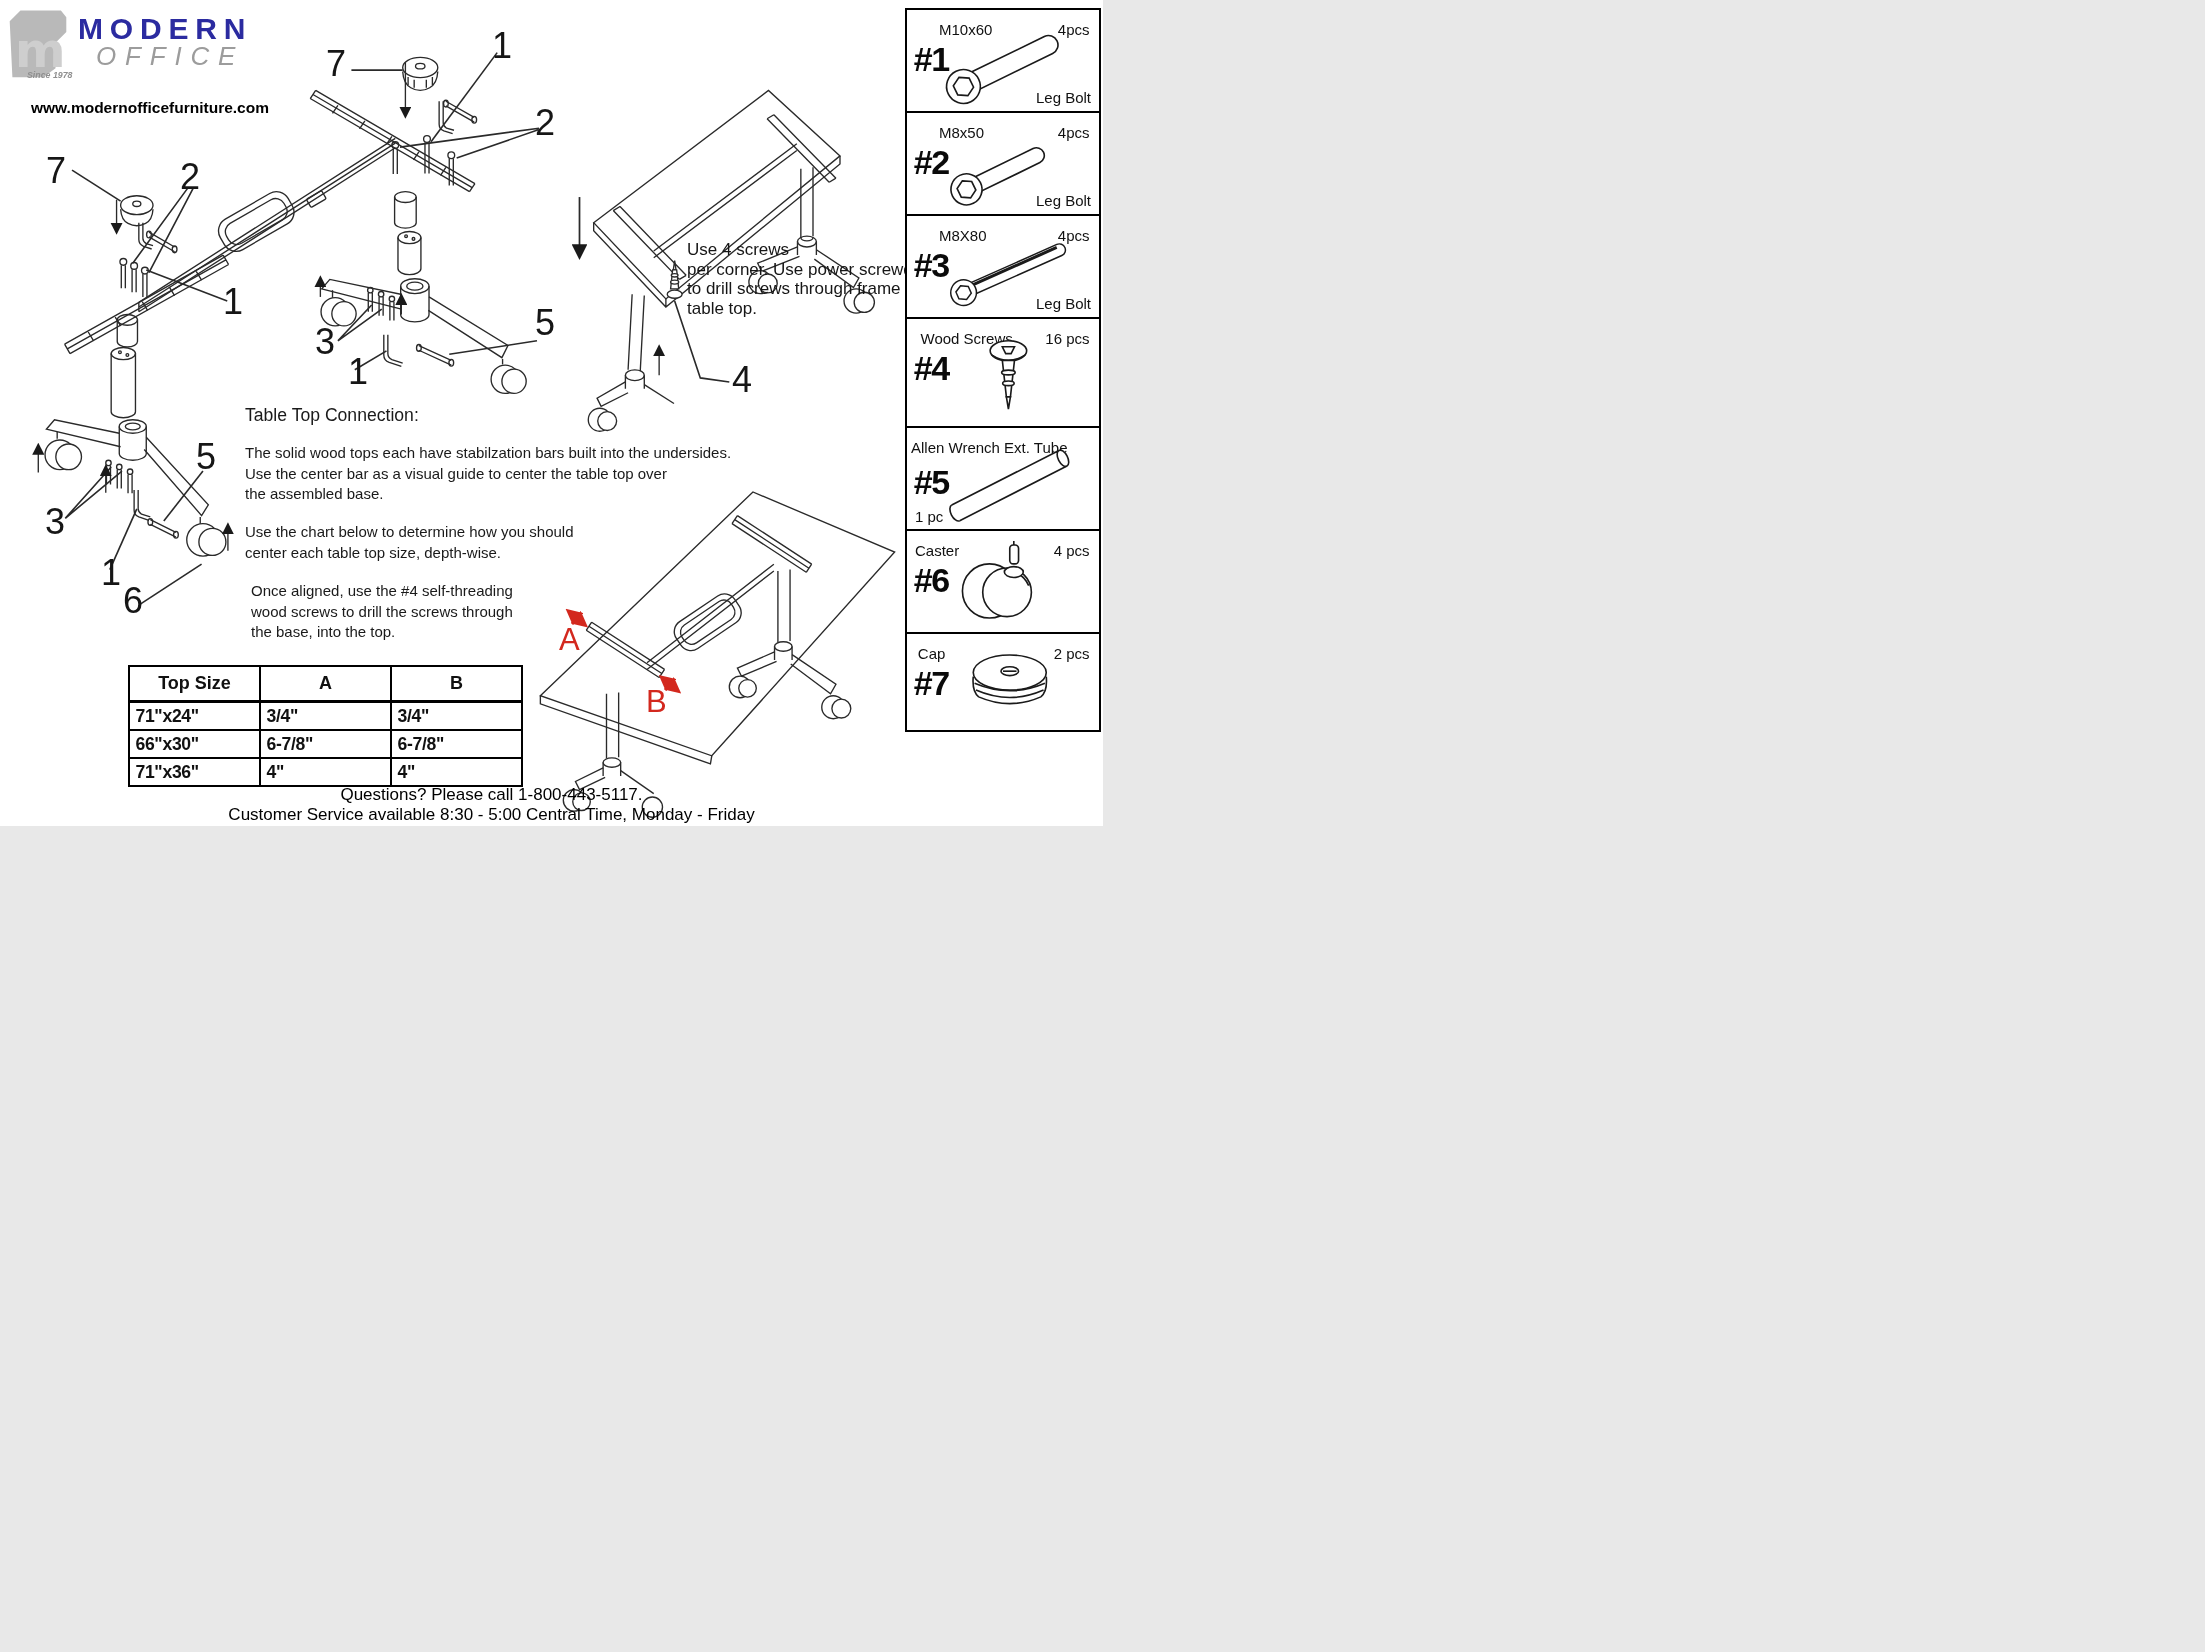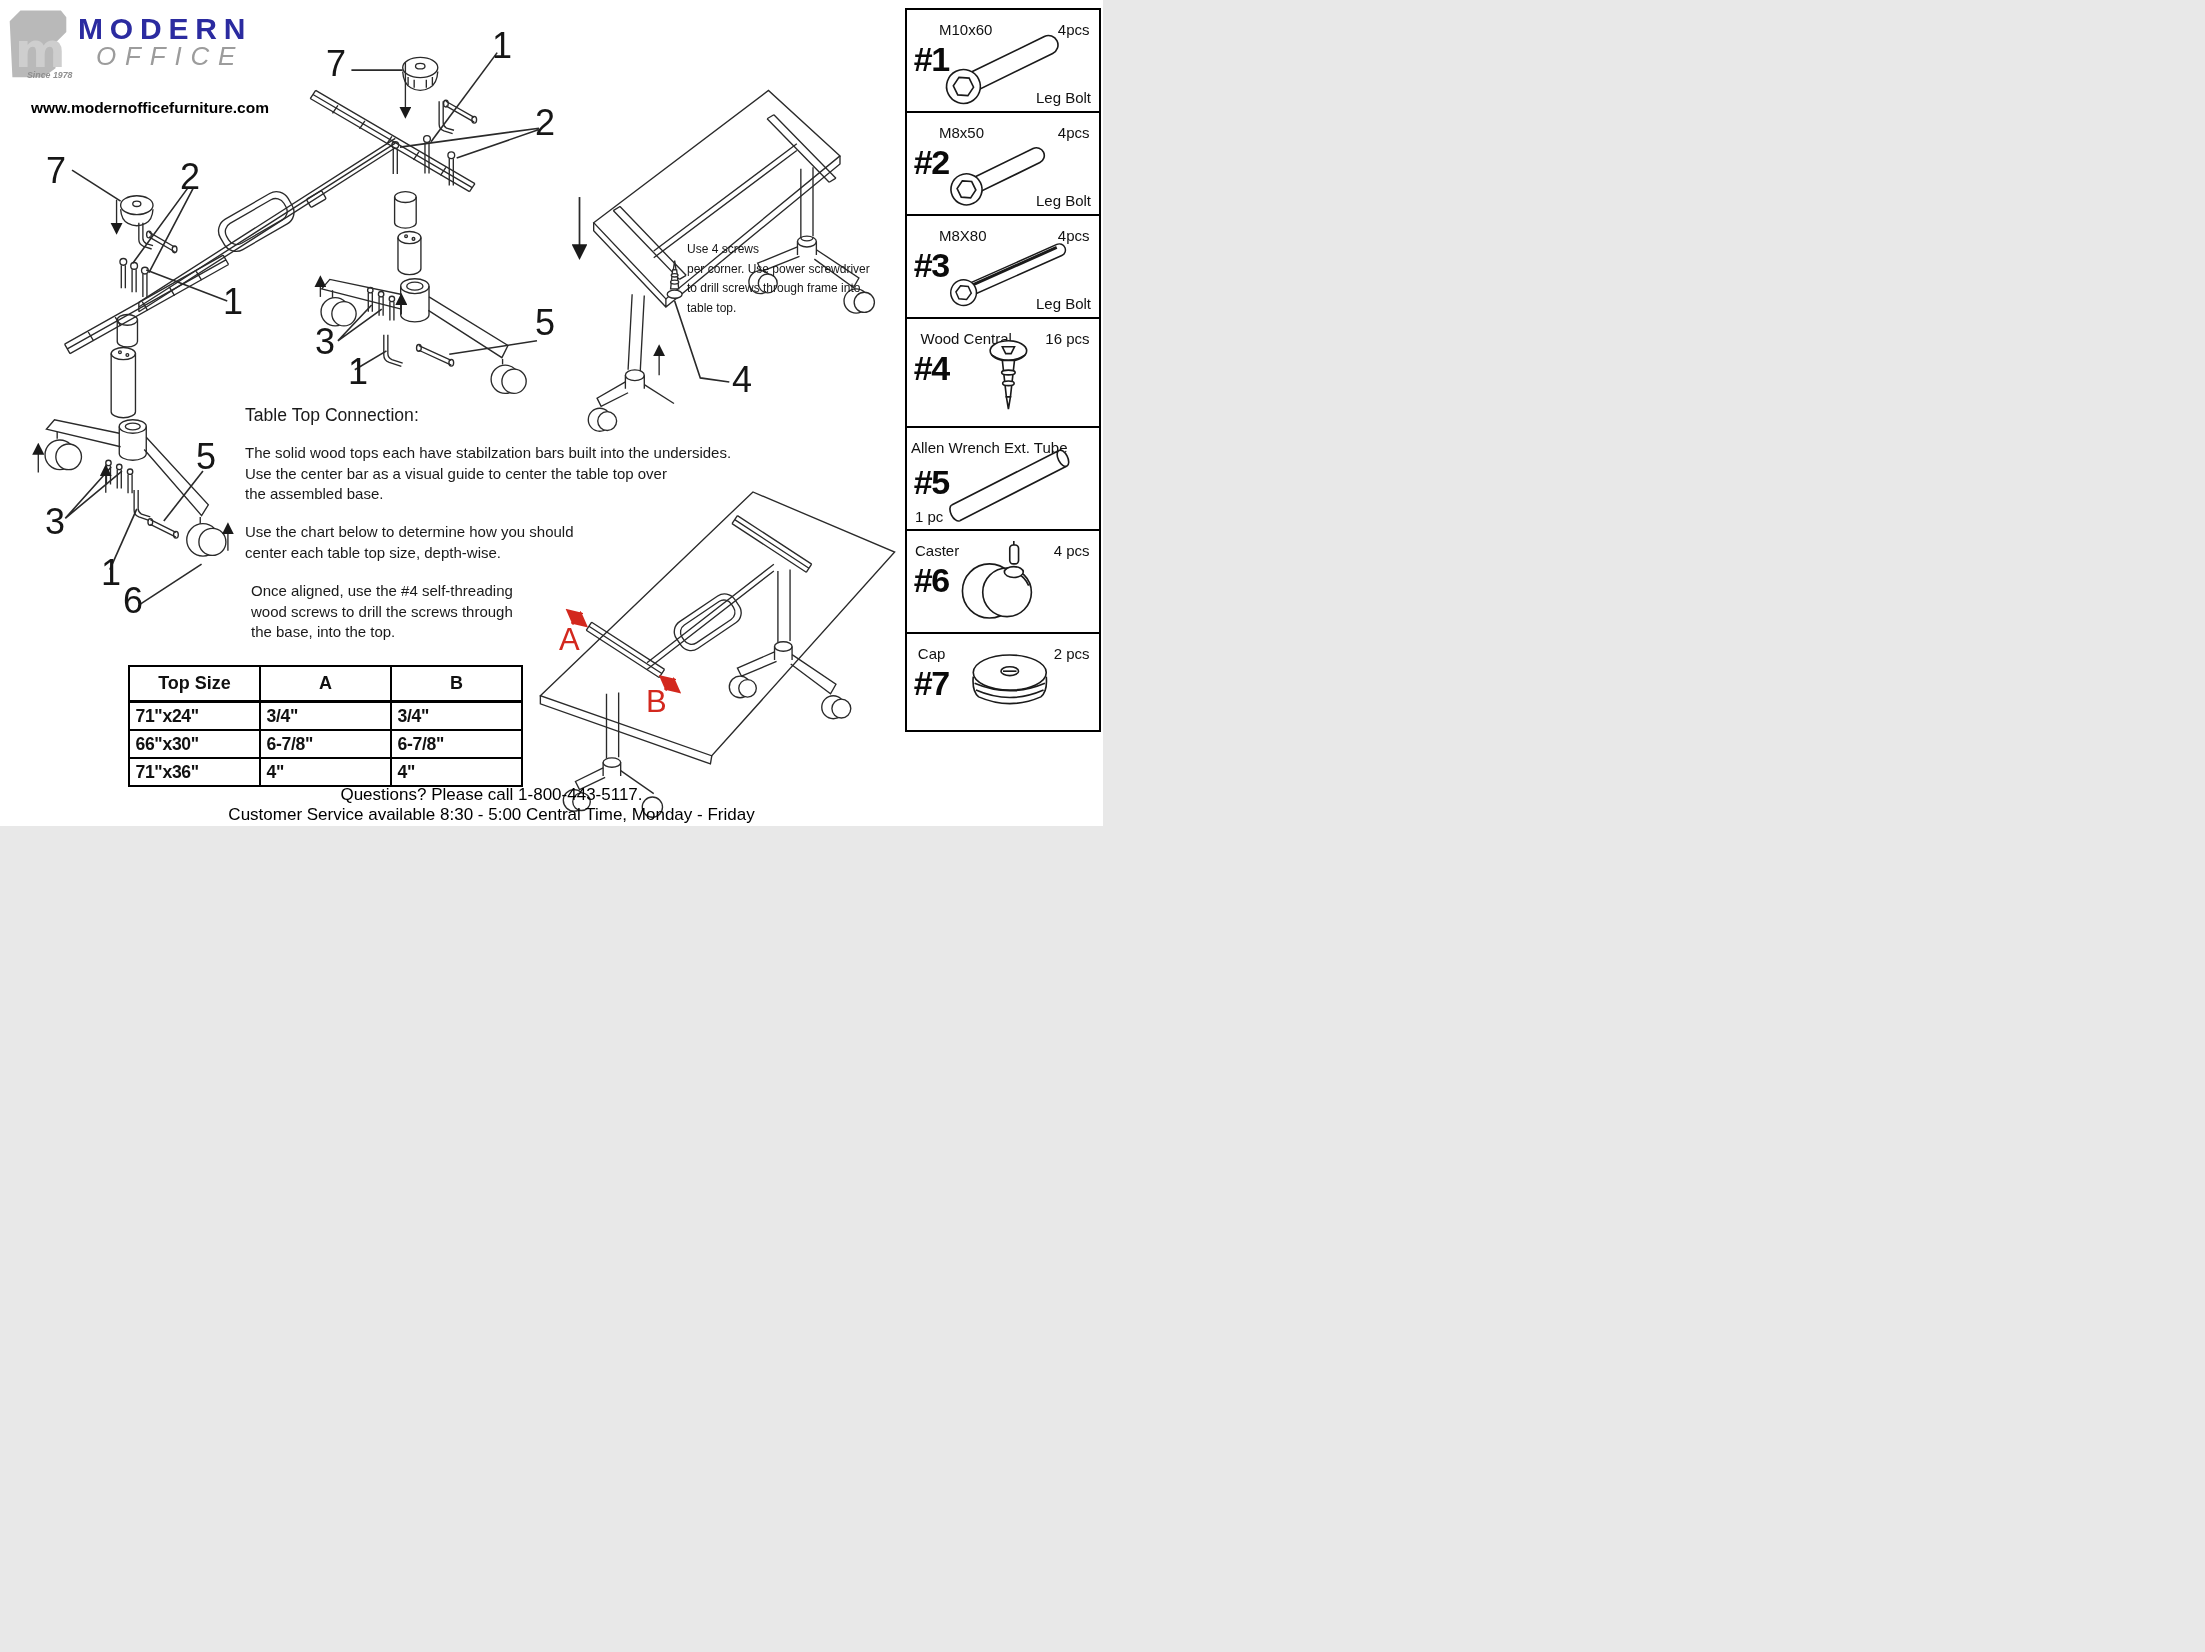--- a/index.html
+++ b/index.html
@@ -13,21 +13,21 @@
              color:#9c9c9c;letter-spacing:8.8px;z-index:3;}
   .since{position:absolute;left:27px;top:70px;font-size:8.8px;font-weight:bold;font-style:italic;
              color:#8f8f8f;z-index:4;}
   .website{position:absolute;left:31px;top:99px;font-size:15.5px;font-weight:bold;color:#000;z-index:4;}
   .page-title{position:absolute;left:284px;top:4px;width:581px;text-align:center;
              font-size:24px;letter-spacing:-0.3px;color:#0d0d0d;z-index:4;}
   
   .callout{position:absolute;font-size:36px;line-height:1;color:#161616;z-index:3;}
   .redlabel{position:absolute;font-size:31px;line-height:1;color:#d3281e;z-index:3;}
   
-  .note{position:absolute;left:687px;top:240px;font-size:12px;line-height:19.6px;color:#161616;z-index:3;}
+  .note{position:absolute;left:687px;top:240px;font-size:17px;line-height:19.6px;color:#161616;z-index:3;}
   
   .instructions{position:absolute;left:245px;top:405px;z-index:3;color:#1a1a1a;}
   .instructions .heading{font-size:17.6px;margin-bottom:0;}
   .instructions .para{font-size:15px;line-height:20.6px;}
   .p1{position:absolute;left:0;top:38px;width:533px;}
   .p2{position:absolute;left:0;top:117px;width:533px;}
   .p3{position:absolute;left:6px;top:176px;width:533px;}
   
   .size-chart{position:absolute;left:128px;top:665px;border-collapse:collapse;z-index:3;
               background:#fff;}
@@ -407,21 +407,21 @@
           <path d="M92,72 L232,72 A9,9 0 0 1 232,90 L92,90 Z"></path>
           <path d="M94,76 L230,76" stroke-width="4.5"></path>
           <circle cx="77" cy="81" r="19"></circle>
           <polygon points="77,70 87,75.5 87,86.5 77,92 67,86.5 67,75.5"></polygon>
         </g>
       </svg>
     </div>
 
     <div class="part-box" style="height:107px;">
       <div class="part-head">
-        <span style="margin-left:13.5px;">Wood Central</span>
+        <span style="margin-left:13.5px;">Wood Screws</span>
         <span>16 pcs</span>
       </div>
       <div class="part-num">#4</div>
       <svg class="part-art" viewBox="0 0 284 152">
         <g stroke="#1a1a1a" stroke-width="2.4" fill="#fff">
           <ellipse cx="150" cy="44" rx="27" ry="15"></ellipse>
           <path d="M125,50 Q150,66 175,50" fill="none"></path>
           <polygon points="141,38 159,38 154,48 146,48"></polygon>
           <polygon points="141,58 159,58 153,112 147,112"></polygon>
           <ellipse cx="150" cy="76" rx="10" ry="3.5"></ellipse>

